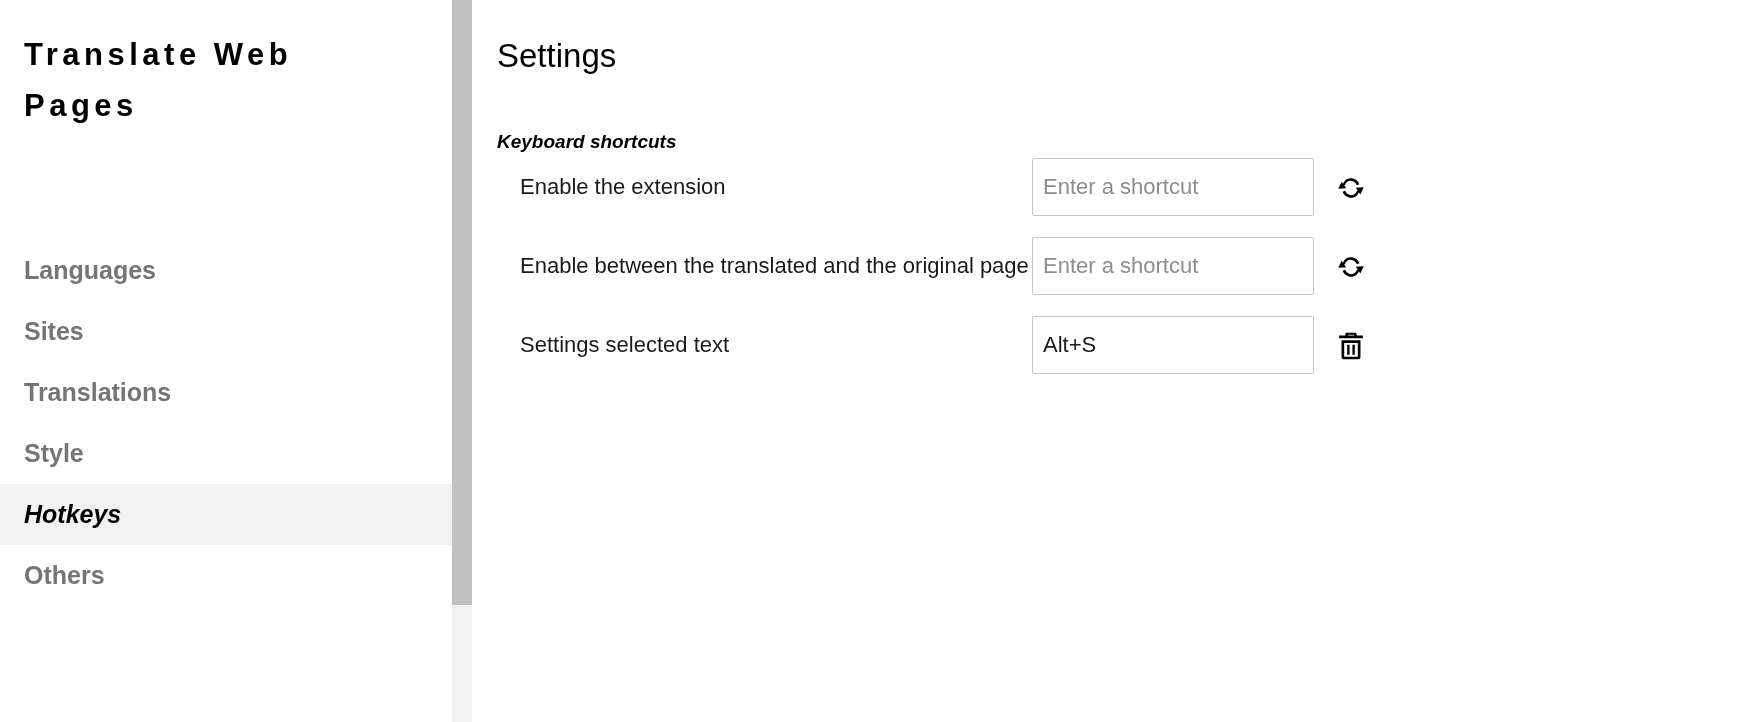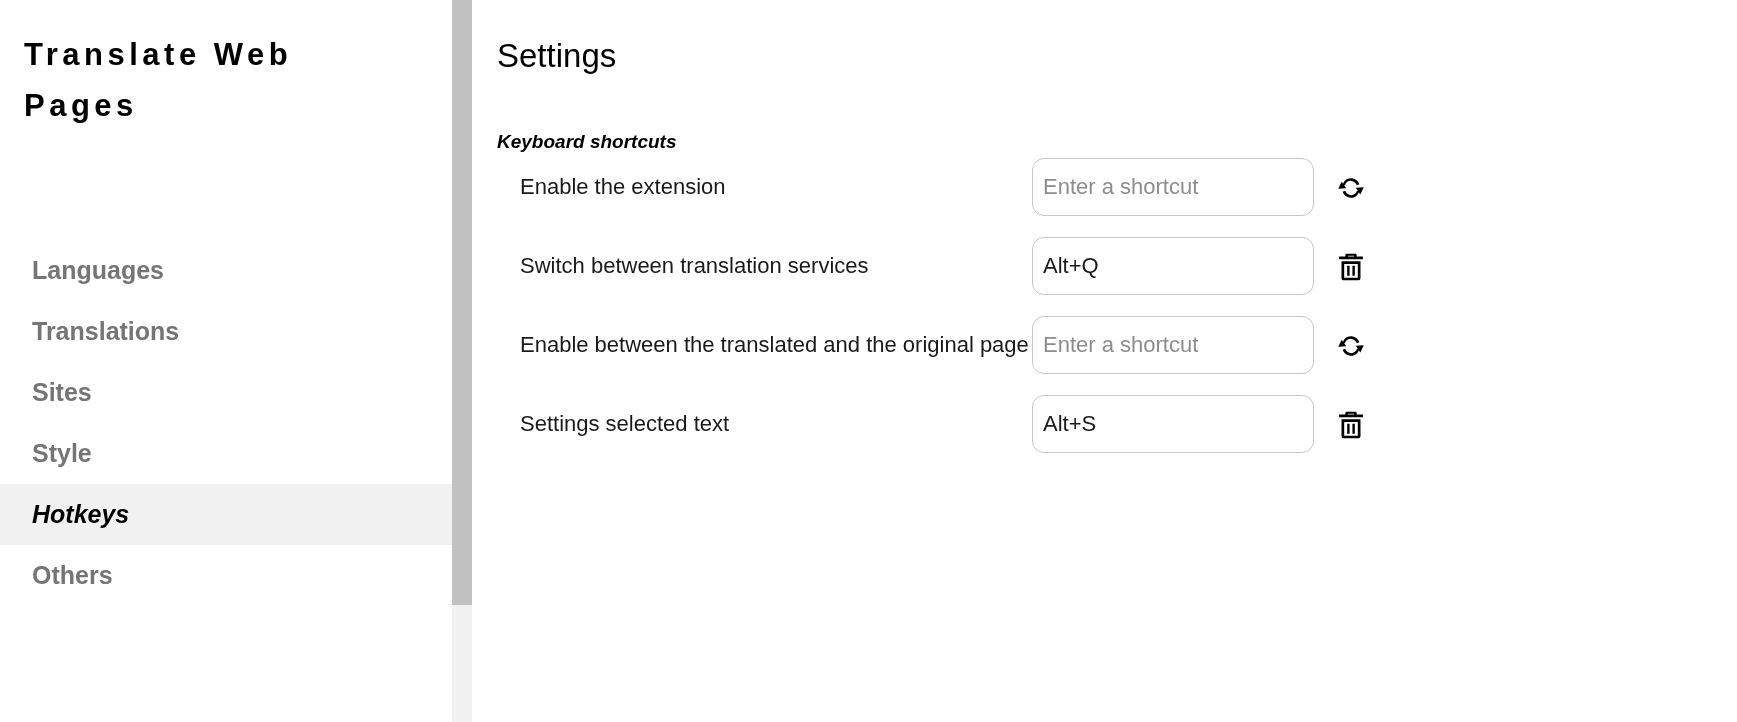--- a/index.html
+++ b/index.html
@@ -47,21 +47,21 @@
     left: 0;
     top: 240px;
     width: 452px;
   }
 
   .nav-item {
     position: relative;
     display: block;
     height: 61px;
     line-height: 61px;
-    padding-left: 32px;
+    padding-left: 24px;
     font-size: 25px;
     font-weight: bold;
     color: #757575;
     background: transparent;
     cursor: pointer;
     white-space: nowrap;
   }
 
   .nav-item.active {
     color: #000000;
@@ -143,21 +143,21 @@
     text-align: right;
   }
 
   .shortcut-input {
     position: absolute;
     left: 560px;
     top: 0;
     width: 282px;
     height: 58px;
     border: 1px solid #c6c6c6;
-    border-radius: 12px;
+    border-radius: 2px;
     background: #ffffff;
     font-family: "Liberation Sans", sans-serif;
     font-size: 22px;
     color: #1a1a1a;
     padding: 0 10px;
     outline: none;
   }
   .shortcut-input::placeholder {
     color: #8d8d8d;
     opacity: 1;
@@ -181,22 +181,22 @@
 </style>
 </head>
 <body>
 
 <div id="app">
 
   <aside id="sidebar">
     <h1 id="app-title">Translate Web Pages</h1>
     <nav id="nav">
         <div class="nav-item"><span>Languages</span></div>
+        <div class="nav-item"><span>Sites</span></div>
         <div class="nav-item"><span>Translations</span></div>
-        <div class="nav-item"><span>Sites</span></div>
         <div class="nav-item"><span>Style</span></div>
         <div class="nav-item active"><span>Hotkeys</span></div>
         <div class="nav-item"><span>Others</span></div>
       </nav>
   </aside>
 
   <div id="scrollbar-track">
     <div id="scrollbar-thumb"></div>
   </div>
 
@@ -206,32 +206,20 @@
     <div id="shortcut-list">
         <div class="shortcut-row">
           <div class="shortcut-label">Enable the extension</div>
           <input type="text" class="shortcut-input" placeholder="Enter a shortcut" style="">
           <button class="shortcut-action">
             <svg width="34" height="34" viewBox="0 0 24 24">
               <path d="M6.2 10.1 C6.6 6.9 9.4 4.8 12.6 5.2 C15.2 5.5 17.2 7.2 17.9 9.4 L16.1 10.0 C15.6 8.4 14.2 7.2 12.4 7.0 C10.2 6.7 8.3 8.0 7.8 10.0 Z" fill="#000000"></path>
               <path d="M3.0 12.6 L8.6 12.2 L5.4 7.5 Z" fill="#000000"></path>
               <path d="M17.8 13.9 C17.4 17.1 14.6 19.2 11.4 18.8 C8.8 18.5 6.8 16.8 6.1 14.6 L7.9 14.0 C8.4 15.6 9.8 16.8 11.6 17.0 C13.8 17.3 15.7 16.0 16.2 14.0 Z" fill="#000000"></path>
               <path d="M21.0 11.4 L15.4 11.8 L18.6 16.5 Z" fill="#000000"></path>
-            </svg>
-          </button>
-        </div>
-        <div class="shortcut-row">
-          <div class="shortcut-label">Switch between translation services</div>
-          <input type="text" class="shortcut-input" placeholder="Enter a shortcut" value="Alt+Q" style="">
-          <button class="shortcut-action">
-            <svg width="34" height="34" viewBox="0 0 24 24">
-              <path d="M9 2.6 h6 a1 1 0 0 1 1 1 V4.6 h4.4 v1.9 H3.6 V4.6 H8 V3.6 a1 1 0 0 1 1 -1 Z M9.9 4.6 h4.2 V4.0 H9.9 Z" fill="#000000"></path>
-              <path d="M5.3 7.9 h13.4 v11.6 a1.9 1.9 0 0 1 -1.9 1.9 H7.2 a1.9 1.9 0 0 1 -1.9 -1.9 Z M7.2 9.8 v9.7 h9.6 V9.8 Z" fill="#000000"></path>
-              <rect x="9.3" y="11.1" width="1.7" height="7.1" fill="#000000"></rect>
-              <rect x="13.0" y="11.1" width="1.7" height="7.1" fill="#000000"></rect>
             </svg>
           </button>
         </div>
         <div class="shortcut-row">
           <div class="shortcut-label">Enable between the translated and the original page</div>
           <input type="text" class="shortcut-input" placeholder="Enter a shortcut" style="">
           <button class="shortcut-action">
             <svg width="34" height="34" viewBox="0 0 24 24">
               <path d="M6.2 10.1 C6.6 6.9 9.4 4.8 12.6 5.2 C15.2 5.5 17.2 7.2 17.9 9.4 L16.1 10.0 C15.6 8.4 14.2 7.2 12.4 7.0 C10.2 6.7 8.3 8.0 7.8 10.0 Z" fill="#000000"></path>
               <path d="M3.0 12.6 L8.6 12.2 L5.4 7.5 Z" fill="#000000"></path>

